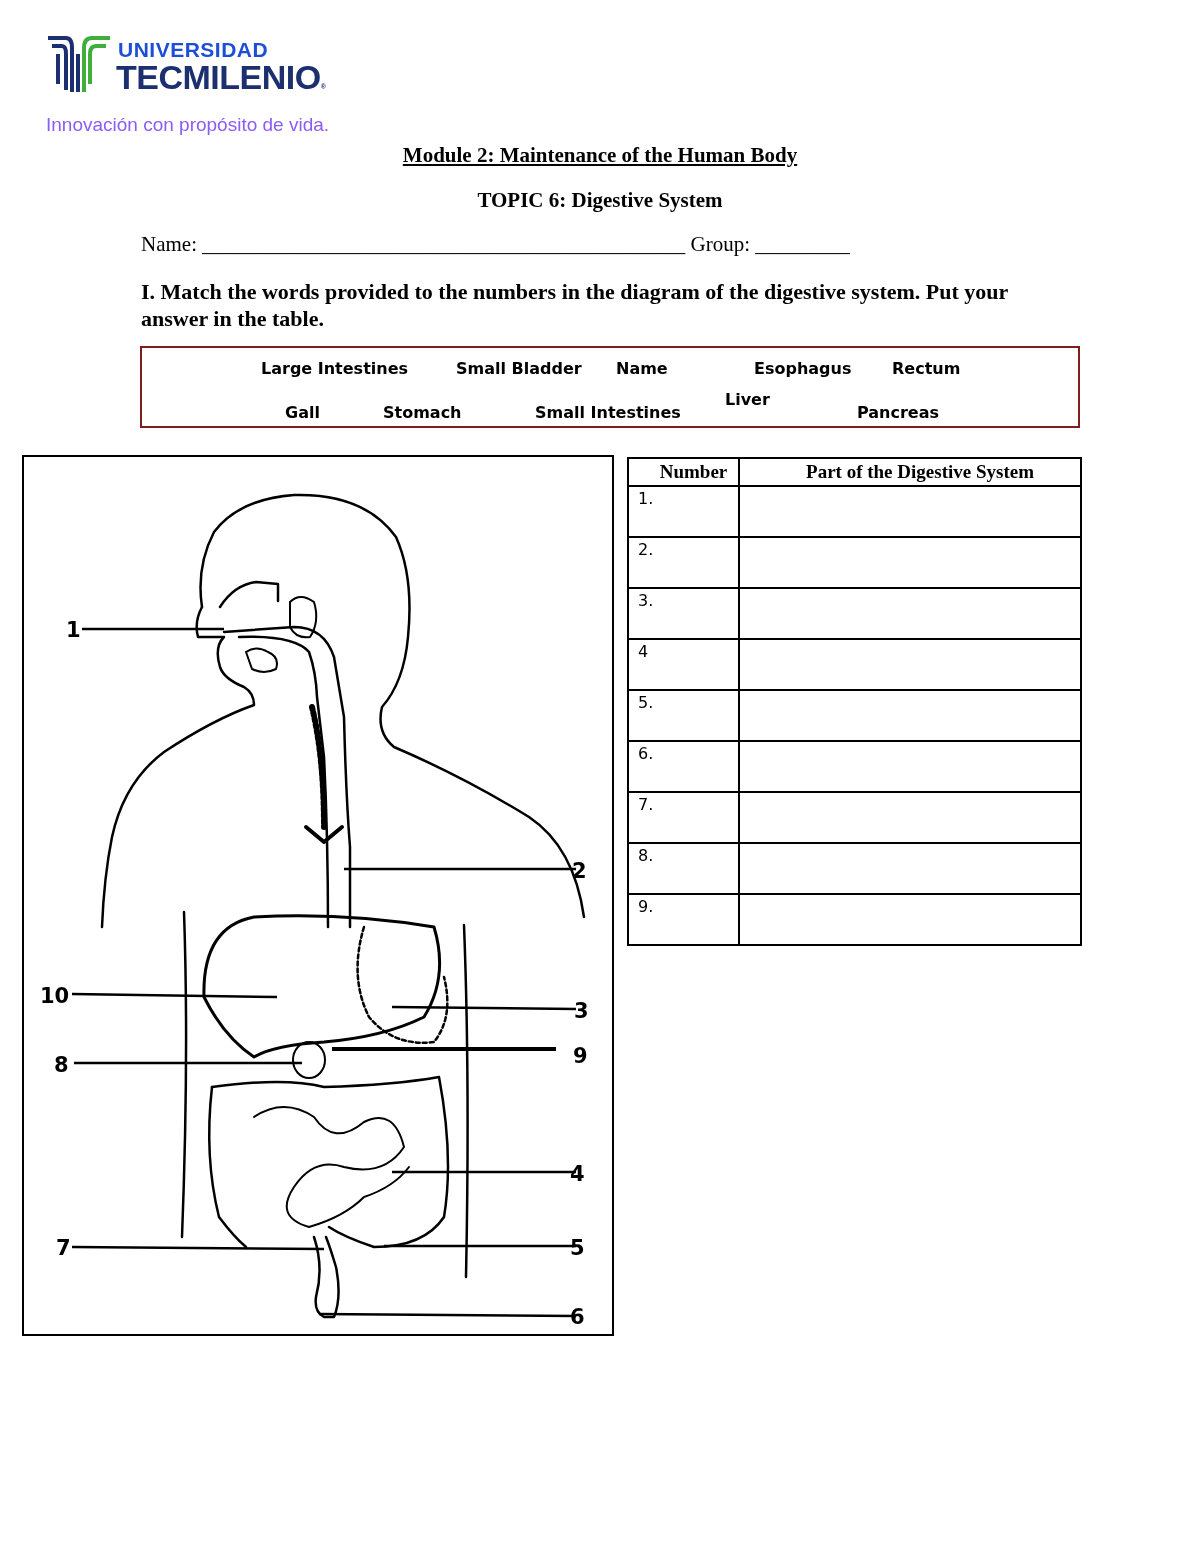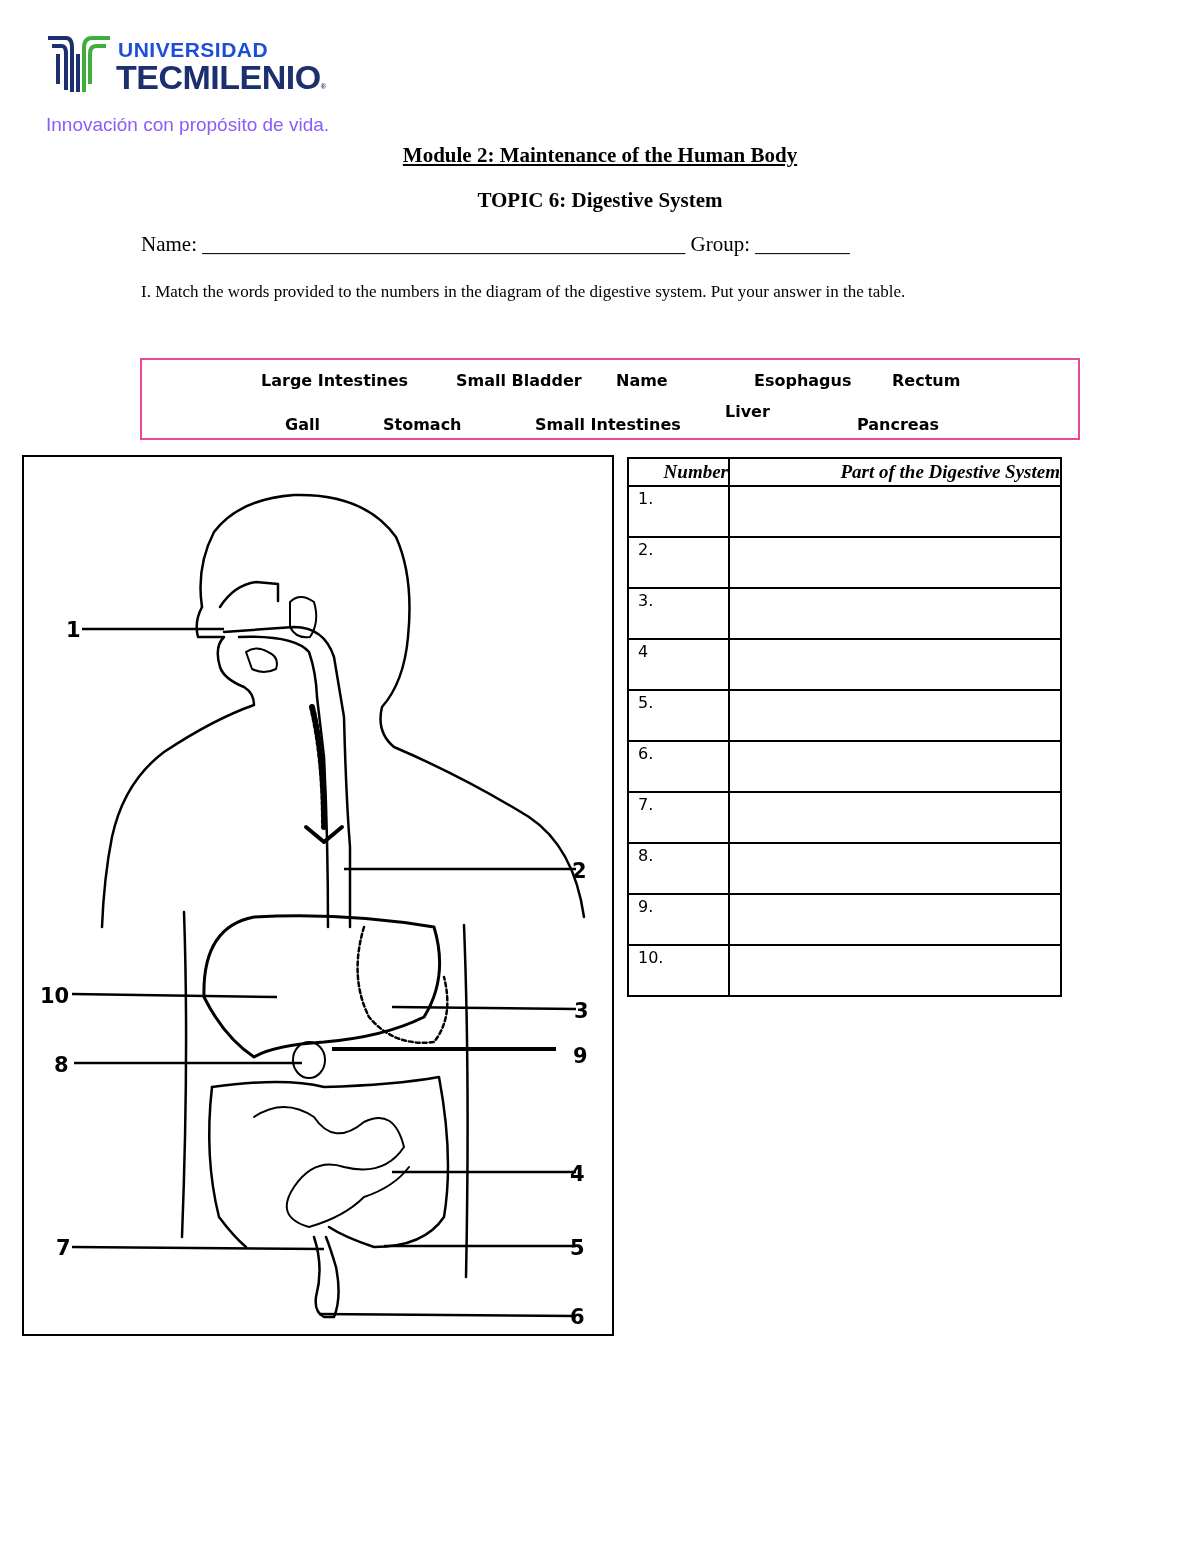--- a/index.html
+++ b/index.html
@@ -10,32 +10,32 @@
   #logo .mark { position: absolute; left: 0; top: 0; width: 70px; height: 60px; }
   #logo .uni { position: absolute; left: 74px; top: 4px; font-family: "Liberation Sans", sans-serif; font-weight: bold; font-size: 21px; color: #1d4ed8; letter-spacing: 0.5px; }
   #logo .tec { position: absolute; left: 72px; top: 24px; font-family: "Liberation Sans", sans-serif; font-weight: bold; font-size: 34px; color: #1c2f6e; letter-spacing: -0.5px; }
   #logo .ac { font-size: 7px; vertical-align: baseline; }
   #logo .slogan { position: absolute; left: 2px; top: 80px; font-family: "Liberation Sans", sans-serif; font-size: 19px; color: #8b5cf6; }
 
   .center { left: 0; width: 1200px; text-align: center; font-weight: bold; font-size: 21px; }
   #module-title { top: 143px; text-decoration: underline; }
   #topic-title { top: 188px; }
   #name-line { left: 141px; top: 232px; font-size: 21px; }
-  #instructions { left: 141px; top: 278px; width: 900px; font-size: 17px; font-weight: normal; line-height: 27px; }
+  #instructions { left: 141px; top: 278px; width: 900px; font-size: 22px; font-weight: bold; line-height: 27px; }
 
-  #word-bank { left: 140px; top: 346px; width: 940px; height: 82px; border: 2px solid #ec4899; box-sizing: border-box; font-family: "DejaVu Sans", sans-serif; font-weight: bold; font-size: 16px; margin-top: 12px; }
+  #word-bank { left: 140px; top: 346px; width: 940px; height: 82px; border: 2px solid #7f1d1d; box-sizing: border-box; font-family: "DejaVu Sans", sans-serif; font-weight: bold; font-size: 16px; }
   #word-bank .w { position: absolute; white-space: nowrap; }
 
   #diagram-box { left: 22px; top: 455px; width: 592px; height: 881px; border: 2px solid #000; box-sizing: border-box; }
   #diagram-box svg { position: absolute; left: 0; top: 0; }
   .lbl { font-family: "DejaVu Sans", sans-serif; font-weight: bold; font-size: 21px; fill: #000; }
 
   #answer-table { left: 627px; top: 457px; border-collapse: collapse; }
   #answer-table th, #answer-table td { border: 2px solid #000; padding: 0; vertical-align: top; }
-  #answer-table th { font-family: "Liberation Serif", serif; font-weight: bold; font-size: 19px; text-align: right; padding-left: 10px; height: 26px; line-height: 26px; font-style: italic; }
+  #answer-table th { font-family: "Liberation Serif", serif; font-weight: bold; font-size: 19px; text-align: center; padding-left: 20px; height: 26px; line-height: 26px; }
   #answer-table th.c1 { width: 89px; }
   #answer-table th.c2 { width: 320px; }
   #answer-table td.num { font-family: "DejaVu Sans", sans-serif; font-size: 16px; padding-left: 9px; padding-top: 2px; height: 47px; }
   #answer-table td.ans { height: 47px; }
 </style>
 </head>
 <body>
 
 <div id="logo" class="abs">
   <svg class="mark" viewBox="0 0 70 60" width="70" height="60">
@@ -167,18 +167,14 @@
         <td class="ans"></td>
       </tr>
     <tr>
         <td class="num">8.</td>
         <td class="ans"></td>
       </tr>
     <tr>
         <td class="num">9.</td>
         <td class="ans"></td>
       </tr>
-    <tr>
-        <td class="num">10.</td>
-        <td class="ans"></td>
-      </tr>
   </tbody>
 </table>
 
 </body></html>

